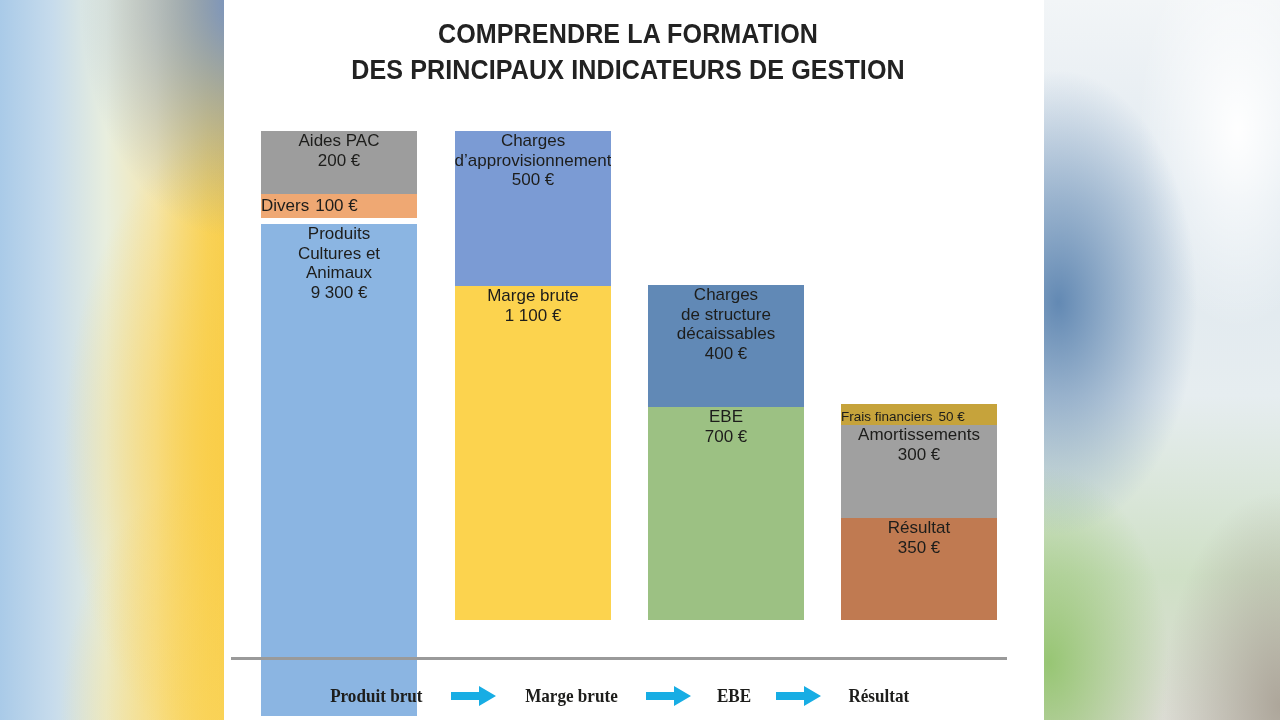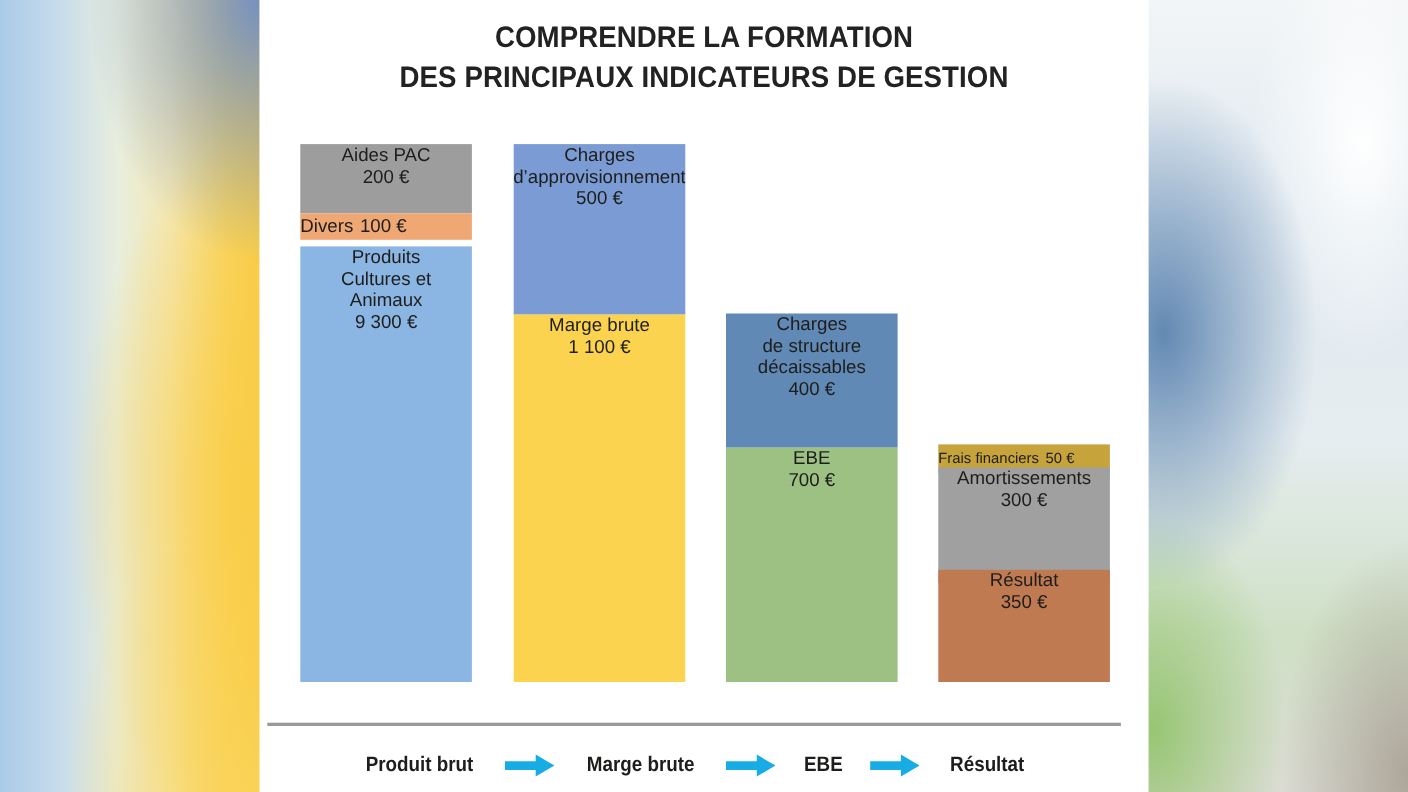--- a/index.html
+++ b/index.html
@@ -31,21 +31,21 @@
     background:
       radial-gradient(95% 52% at 6% 42%,   rgba(96,135,178,0.98) 0%, rgba(96,135,178,0) 62%),
       radial-gradient(85% 45% at 2% 92%,   rgba(150,197,114,0.98) 0%, rgba(150,197,114,0) 60%),
       radial-gradient(80% 48% at 100% 98%, rgba(168,160,148,0.9) 0%,  rgba(168,160,148,0) 62%),
       radial-gradient(70% 46% at 82% 18%,  rgba(255,255,255,0.98) 0%, rgba(255,255,255,0) 60%),
       linear-gradient(180deg, #f2f5f7 0%, #dfe8ef 28%, #e6edf0 55%, #cfe0c6 80%, #dcdcd4 100%);
   }
 
   
   .panel {
-    position: absolute; left: 236px; top: 0;
+    position: absolute; left: 224px; top: 0;
     width: 808px; height: 720px;
     background: #ffffff;
   }
 
   
   .title {
     position: absolute; left: 0; top: 16px; width: 808px;
     text-align: center;
     font-weight: 800;
     font-size: 27px;
@@ -72,21 +72,21 @@
   .seg .lbl  { font-size: 17px; font-weight: 400; white-space: pre-line; }
   .seg .amt  { font-size: 17px; font-weight: 400; }
   .seg.inline { flex-direction: row; gap: 6px; }
   .seg.inline .lbl, .seg.inline .amt { font-size: 17px; }
   .seg.tiny .lbl, .seg.tiny .amt { font-size: 13.5px; }
 
   
   #col1 { left: 37px;  top: 131px; width: 156px; height: 489px; }
   #c1-pac    { top: 0px;   height: 63px;  background: #9d9d9d; }
   #c1-divers { top: 63px;  height: 24px;  background: #efa873; }
-  #c1-prod   { top: 93px;  height: 396px; background: #8bb5e2; }
+  #c1-prod   { top: 93px;  height: 492px; background: #8bb5e2; }
 
   
   #col2 { left: 231px; top: 131px; width: 156px; height: 489px; }
   #c2-appro { top: 0px;   height: 155px; background: #7b9bd4; }
   #c2-marge { top: 155px; height: 334px; background: #fcd34e; }
 
   
   #col3 { left: 424px; top: 285px; width: 156px; height: 335px; }
   #c3-struct { top: 0px;   height: 122px; background: #6189b6; }
   #c3-ebe    { top: 122px; height: 213px; background: #9cc183; }
@@ -104,21 +104,21 @@
   }
   .formulas b { font-weight: 700; }
 
   
   .divider {
     position: absolute; left: 7px; top: 657px;
     width: 776px; height: 3px; background: #9a9a9a;
   }
   .flow {
     position: absolute; left: 7px; top: 676px; width: 776px; height: 40px;
-    display: flex; align-items: center; justify-content: center;
+    display: flex; align-items: center; justify-content: center; font-family: Liberation Serif, serif;
   }
   .flow-step {
     font-weight: 800; font-size: 19px; color: #1d1d1b;
     transform: scaleX(0.9); transform-origin: center;
     white-space: nowrap;
   }
   .arrow {
     width: 46px; height: 22px; margin: 0 23px;
     display: flex; align-items: center; justify-content: center;
   }

